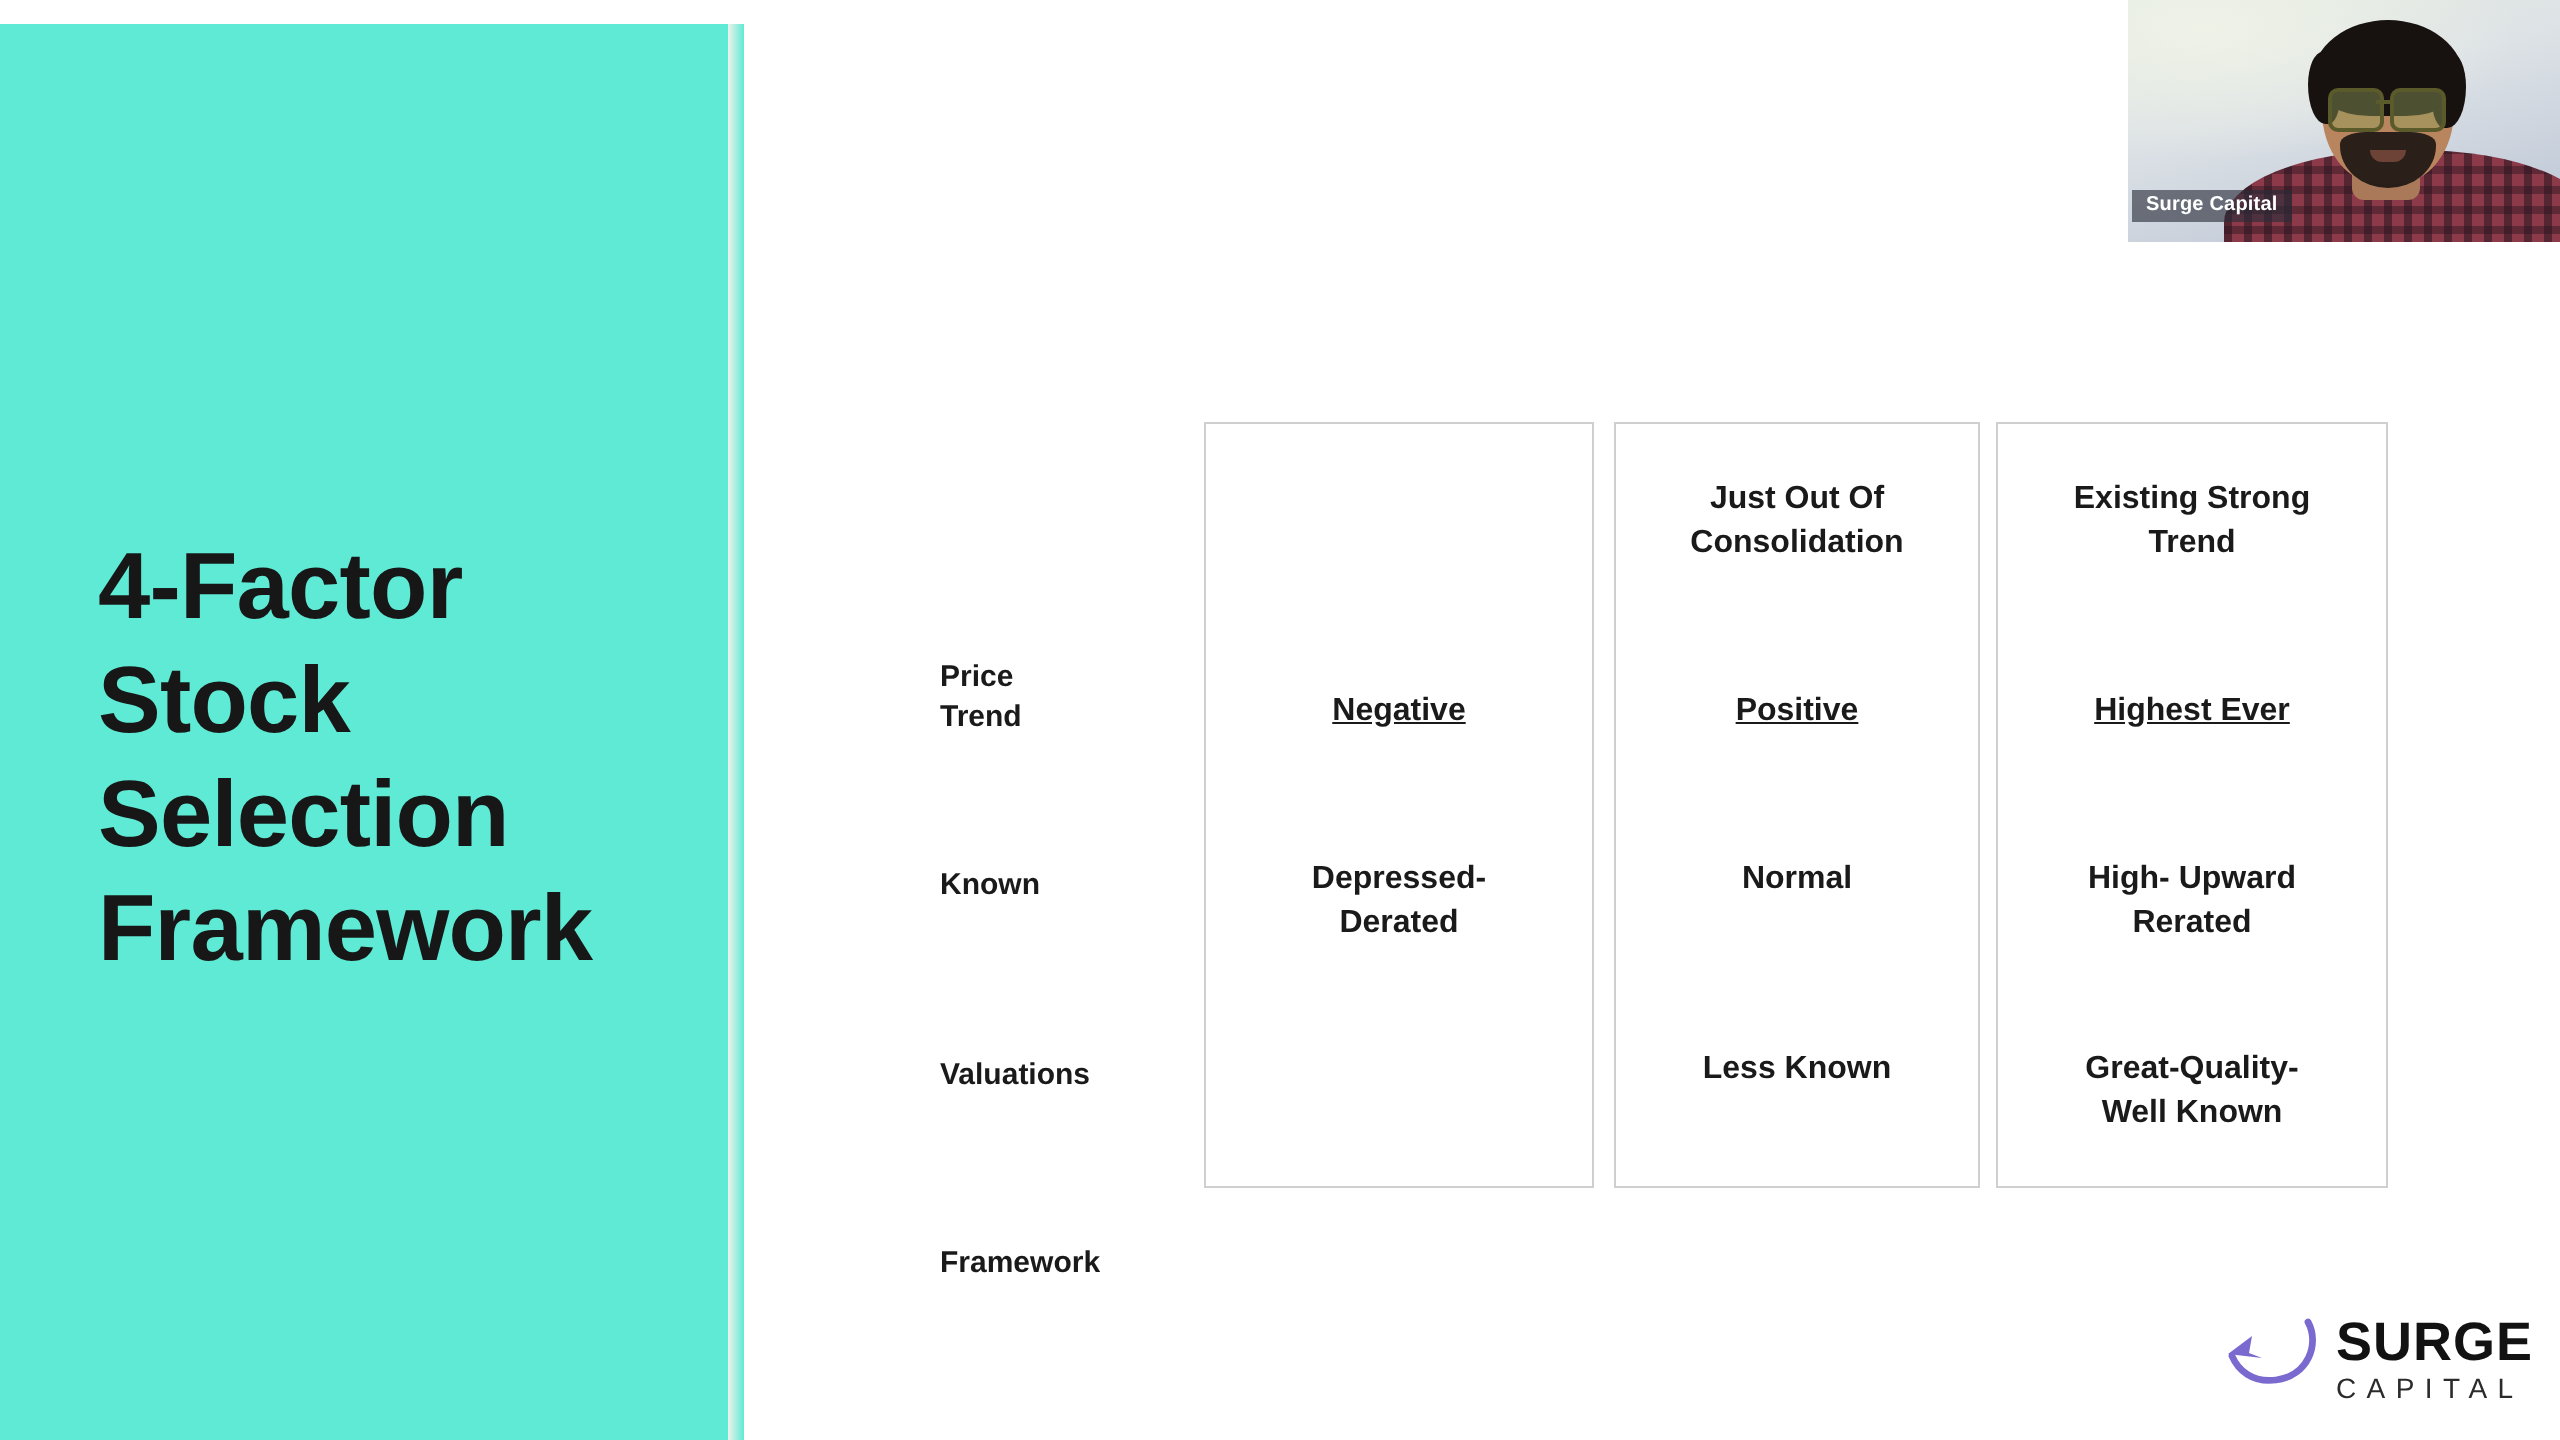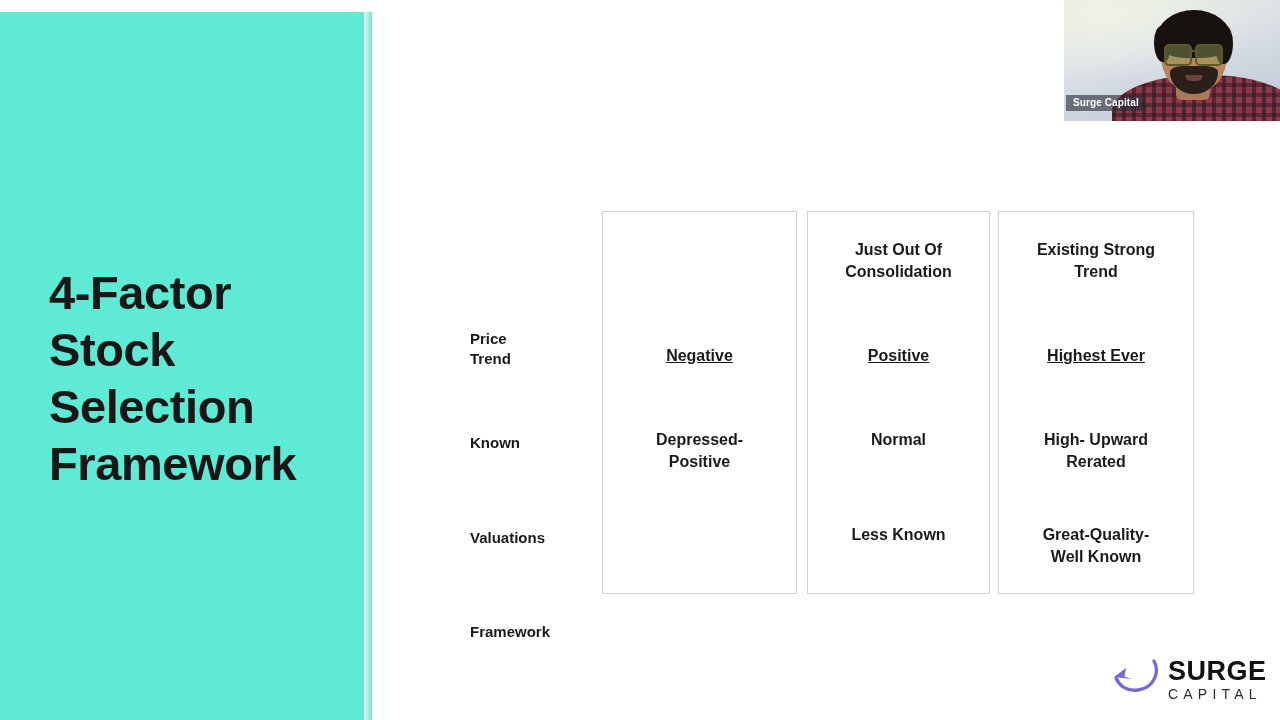--- a/index.html
+++ b/index.html
@@ -329,21 +329,21 @@
       <div class="cell c1 r0">Just Out Of
 Consolidation</div>
       <div class="cell c2 r0">Existing Strong
 Trend</div>
 
       <div class="cell c0 r1">Negative</div>
       <div class="cell c1 r1">Positive</div>
       <div class="cell c2 r1">Highest Ever</div>
 
       <div class="cell c0 r2">Depressed-
-Positive</div>
+Derated</div>
       <div class="cell c1 r2">Normal</div>
       <div class="cell c2 r2">High- Upward
 Rerated</div>
 
       <div class="cell c1 r3">Less Known</div>
       <div class="cell c2 r3">Great-Quality-
 Well Known</div>
 
     </div>
   </div>

